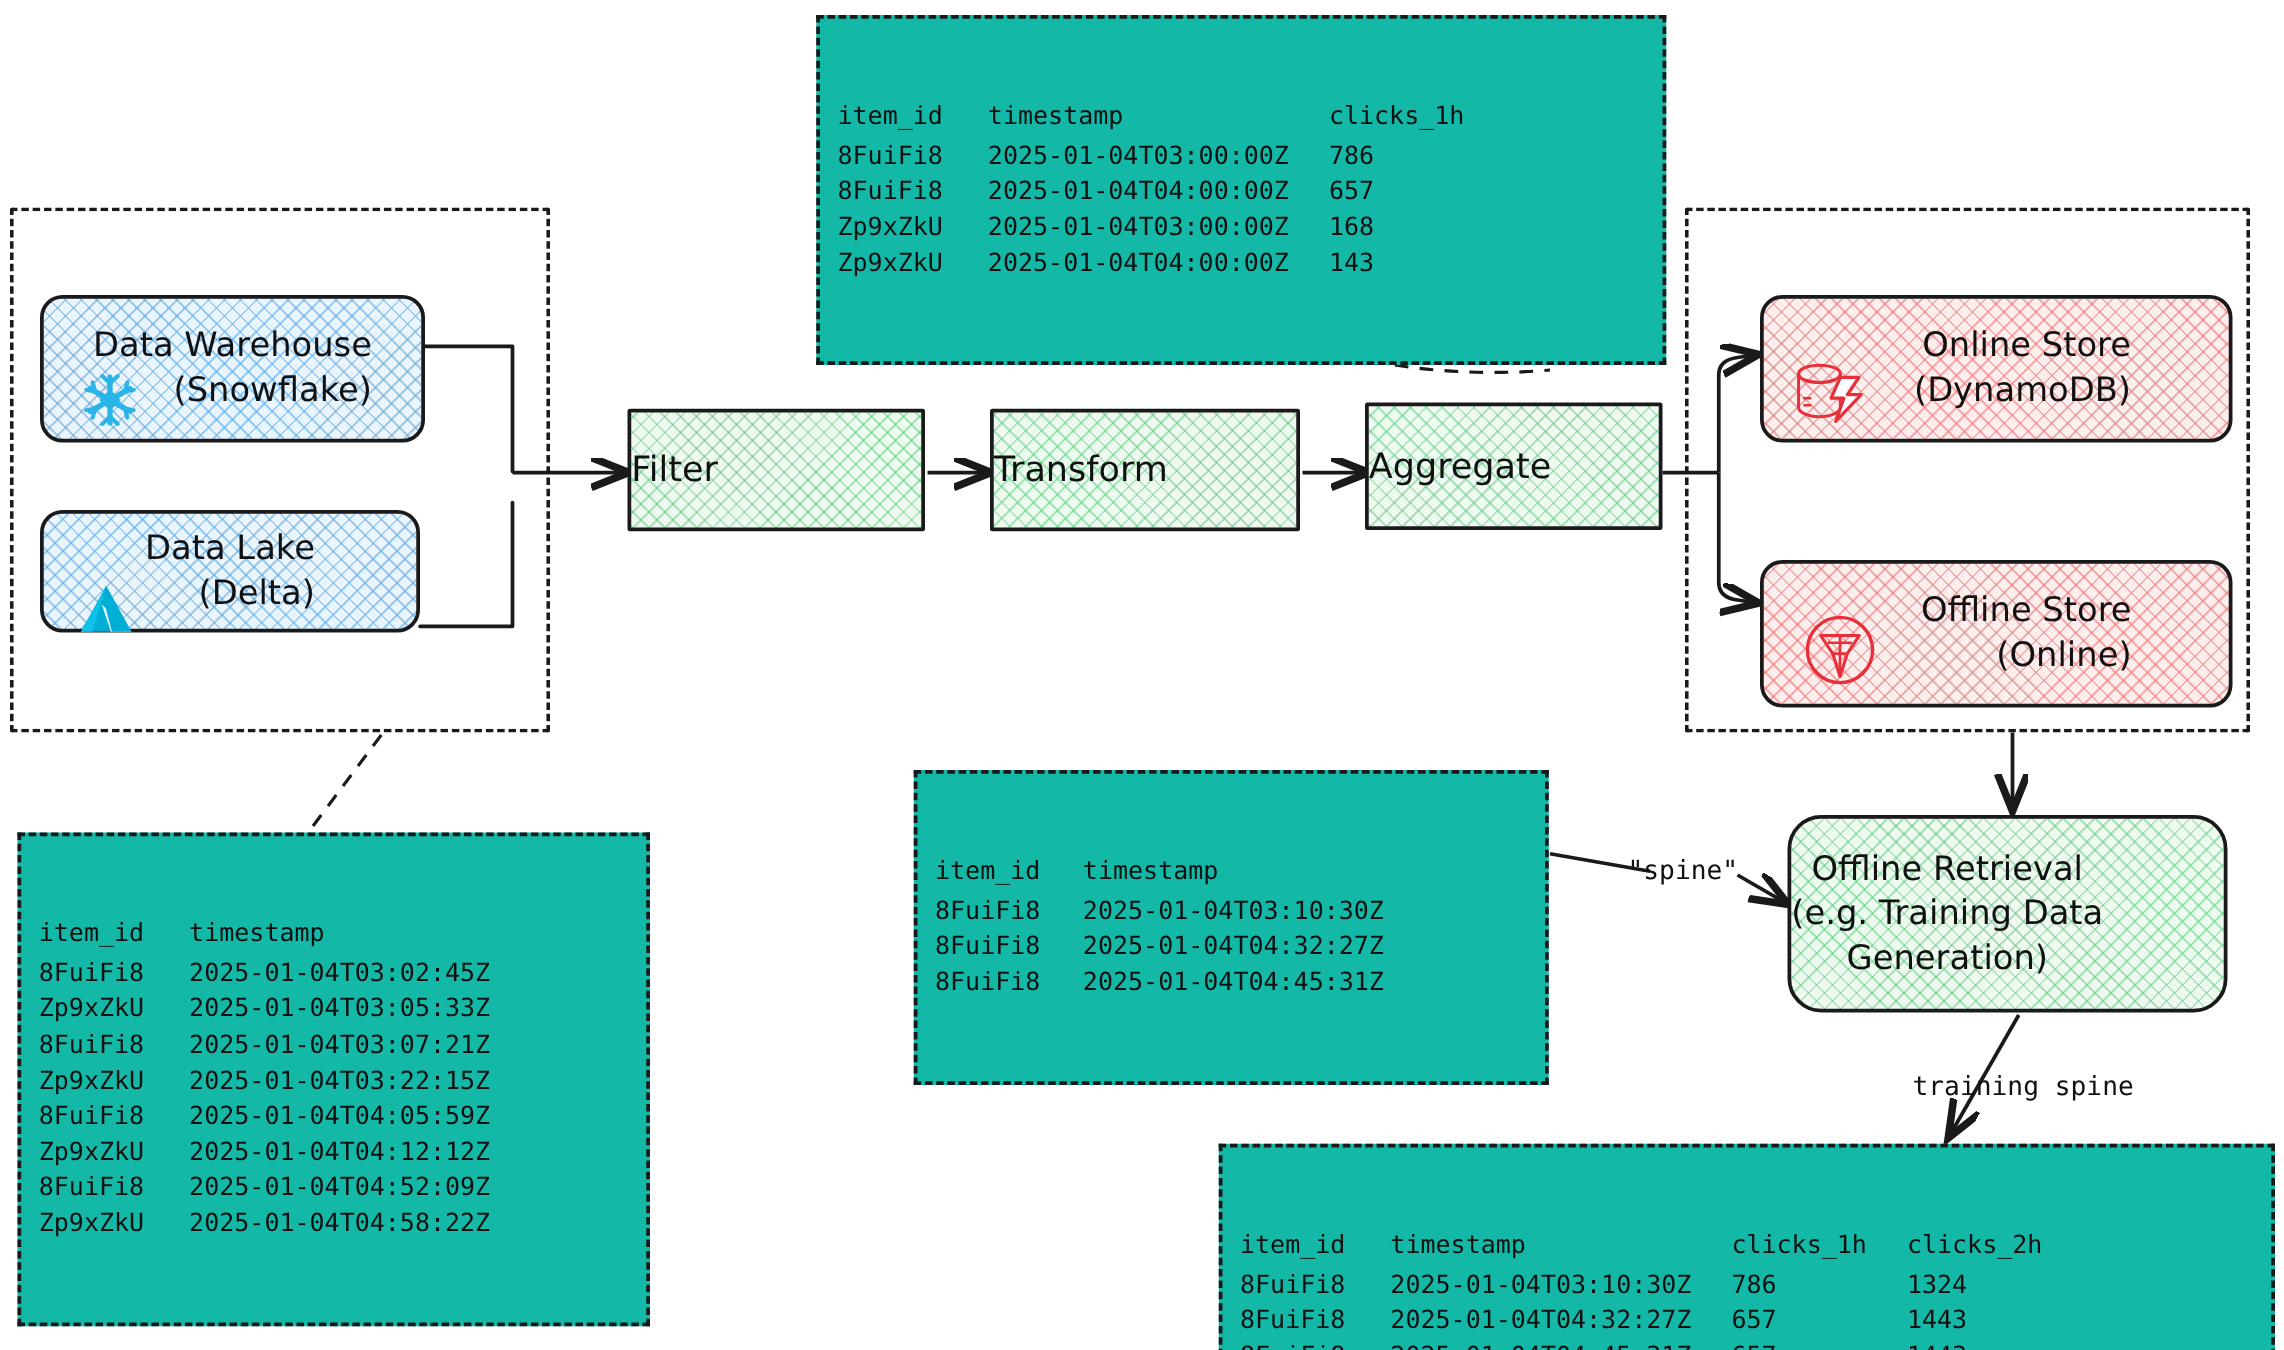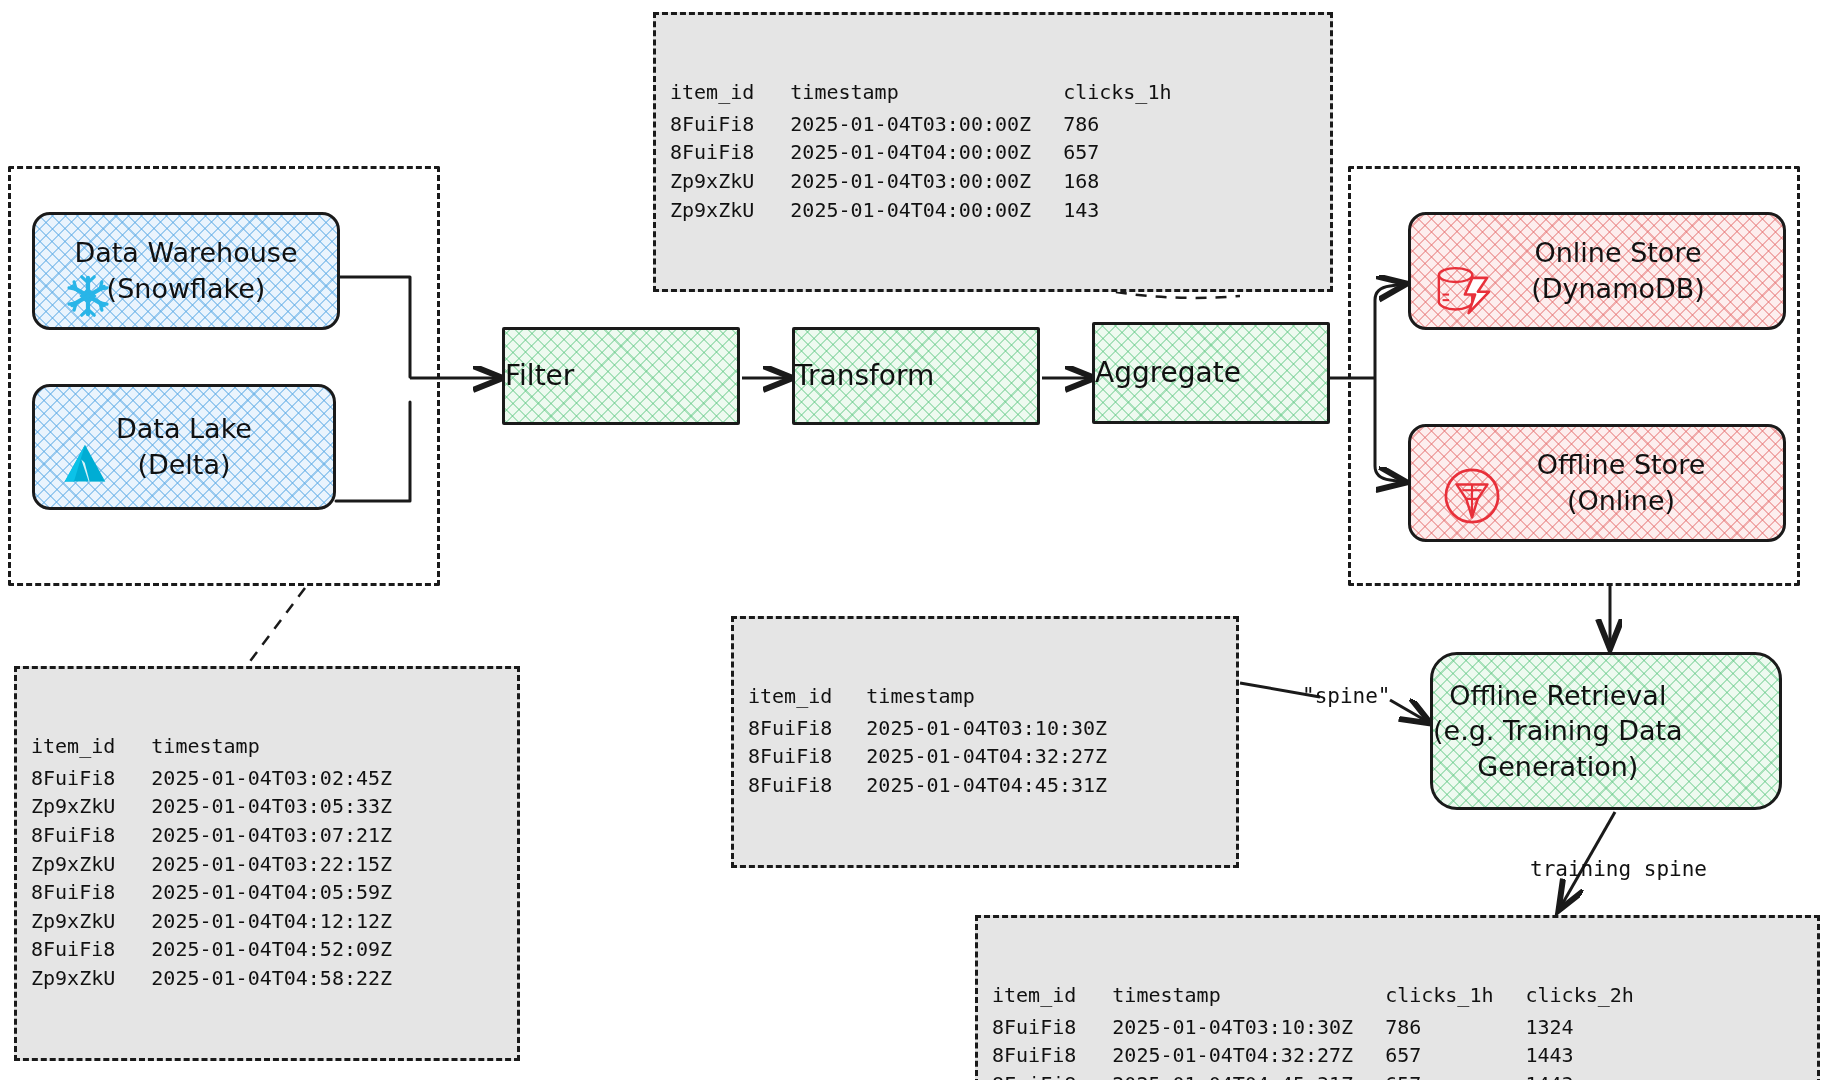--- a/index.html
+++ b/index.html
@@ -16,21 +16,21 @@
     position: absolute;
     border: 3px dashed #1a1a1a;
     border-radius: 2px;
     background: transparent;
   }
 
   
   .data-table {
     position: absolute;
     border: 3px dashed #1a1a1a;
-    background: #e5e5e5;
+    background: #14b8a6;
     padding: 10px 14px 12px 14px;
     font-family: "DejaVu Sans Mono", monospace;
     font-size: 20px;
     line-height: 1.33;
     color: #111;
     white-space: pre;
   }
   .data-table table { border-collapse: collapse; }
   .data-table td, .data-table th {
     text-align: left;
@@ -45,25 +45,26 @@
   .col-gap-3 { padding-right: 34px !important; }
 
   
   .node {
     position: absolute;
     border: 3px solid #1a1a1a;
     border-radius: 18px;
     display: flex;
     align-items: center;
     justify-content: center;
-    text-align: center;
+    text-align: right;
     font-family: "DejaVu Sans", sans-serif;
     font-size: 27px;
     line-height: 1.35;
     color: #111;
+    margin-top: 24px;
   }
   .node.blue {
     background-color: #eaf4fd;
     background-image:
       repeating-linear-gradient(45deg, rgba(92,170,229,.55) 0 1.5px, transparent 1.5px 9px),
       repeating-linear-gradient(-45deg, rgba(92,170,229,.55) 0 1.5px, transparent 1.5px 9px);
   }
   .node.red {
     background-color: #fdeeee;
     background-image:
@@ -172,21 +173,21 @@
         </g>
         <rect x="19.5" y="19.5" width="9" height="9" transform="rotate(45 24 24)" fill="none" stroke="#29b5e8" stroke-width="3.6"></rect>
       </svg>
     </span>
     <span class="label">
       <span>Data Warehouse</span><br>
       <span>(Snowflake)</span>
     </span>
   </div>
 
-  <div class="node blue" style="left:32px; top:384px; width:304px; height:126px;">
+  <div class="node blue" style="left:32px; top:384px; width:304px; height:98px;">
     <span class="logo" style="left:26px; top:54px;">
       <svg width="48" height="46" viewBox="0 0 52 50">
         <path d="M4 44 L26 4 L48 44 Z" fill="#00ADD4"></path>
         <path d="M4 44 L26 4 L30 13 L13 44 Z" fill="#ffffff" opacity="0.0"></path>
         <path d="M26 4 L14 44 L4 44 Z" fill="#0bc2e8"></path>
         <path d="M22 20 L48 44 L30 44 Z" fill="#ffffff" opacity="0.85"></path>
         <path d="M24 17 L48 44 L31 44 Z" fill="#00ADD4"></path>
       </svg>
     </span>
     <span class="label">

